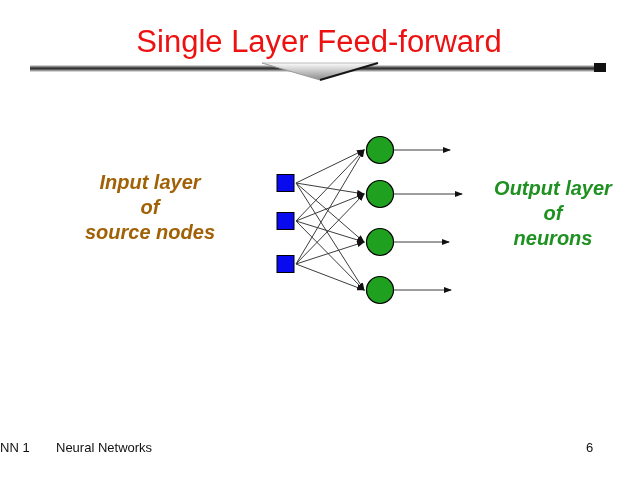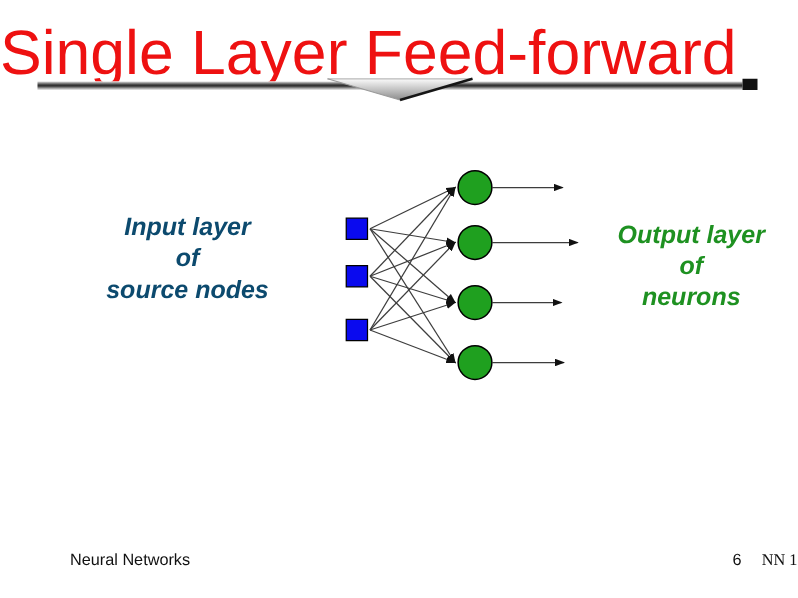--- a/index.html
+++ b/index.html
@@ -1,39 +1,39 @@
 <!DOCTYPE html>
 <html><head>
 <meta charset="utf-8">
 <style>
   html,body{margin:0;padding:0;background:#fff;}
   .slide{
     position:relative;width:638px;height:478px;background:#ffffff;overflow:hidden;
     font-family:"Liberation Sans", sans-serif;
   }
   .title{
-    position:absolute;top:20px;left:0;right:0;
-    font-size:50px;line-height:44px;font-weight:400;white-space:nowrap;
+    position:absolute;top:20px;left:0;right:0;text-align:center;
+    font-size:31px;line-height:44px;font-weight:400;white-space:nowrap;
   }
   .bar{
     position:absolute;left:30px;top:65px;width:564px;height:7px;z-index:1;
     background:linear-gradient(to bottom,#f2f2f2 0%,#9a9a9a 18%,#2b2b2b 45%,#4a4a4a 60%,#b5b5b5 85%,#eeeeee 100%);
   }
   .cap{position:absolute;left:594px;top:63px;width:12px;height:9px;background:#111;z-index:1;}
   .tri{position:absolute;left:258px;top:61px;z-index:2;}
   .label{
     position:absolute;font-weight:bold;font-style:italic;font-size:20px;
     line-height:25px;text-align:center;
   }
   .label-input{left:60px;top:170px;width:180px;}
   .label-output{left:463px;top:176px;width:180px;}
   .net{position:absolute;left:0;top:0;z-index:0;}
   .footer-item{position:absolute;top:440px;font-size:13px;line-height:15px;color:#111;}
   .f-left{left:56px;text-align:center;}
-  .f-center{left:0;right:0;text-align:right;font-family:Liberation Serif, serif;}
+  .f-center{left:0;right:0;text-align:left;}
   .f-right{left:586px;}
 </style>
 </head>
 <body>
 
 <div class="slide">
 
   <div class="title" style="color: rgb(238, 17, 17);">Single Layer Feed-forward</div>
 
   <div class="bar"></div>
@@ -75,21 +75,21 @@
       <line x1="394" y1="290" x2="451" y2="290" stroke="#3d3d3d" stroke-width="1" marker-end="url(#ah)"></line>
       <rect x="277" y="174.5" width="17" height="17" fill="#0A0AEF" stroke="#000" stroke-width="1"></rect>
       <rect x="277" y="212.5" width="17" height="17" fill="#0A0AEF" stroke="#000" stroke-width="1"></rect>
       <rect x="277" y="255.5" width="17" height="17" fill="#0A0AEF" stroke="#000" stroke-width="1"></rect>
       <circle cx="380" cy="150" r="13.5" fill="#1FA01F" stroke="#000" stroke-width="1.2"></circle>
       <circle cx="380" cy="194" r="13.5" fill="#1FA01F" stroke="#000" stroke-width="1.2"></circle>
       <circle cx="380" cy="242" r="13.5" fill="#1FA01F" stroke="#000" stroke-width="1.2"></circle>
       <circle cx="380" cy="290" r="13.5" fill="#1FA01F" stroke="#000" stroke-width="1.2"></circle>
     </svg>
 
-  <div class="label label-input" style="color: #0c4a6e;">
+  <div class="label label-input" style="color: #a16207;">
     <div>Input layer</div>
     <div>of</div>
     <div>source nodes</div>
   </div>
 
   <div class="label label-output" style="color: rgb(30, 145, 33);">
     <div>Output layer</div>
     <div>of</div>
     <div>neurons</div>
   </div>

